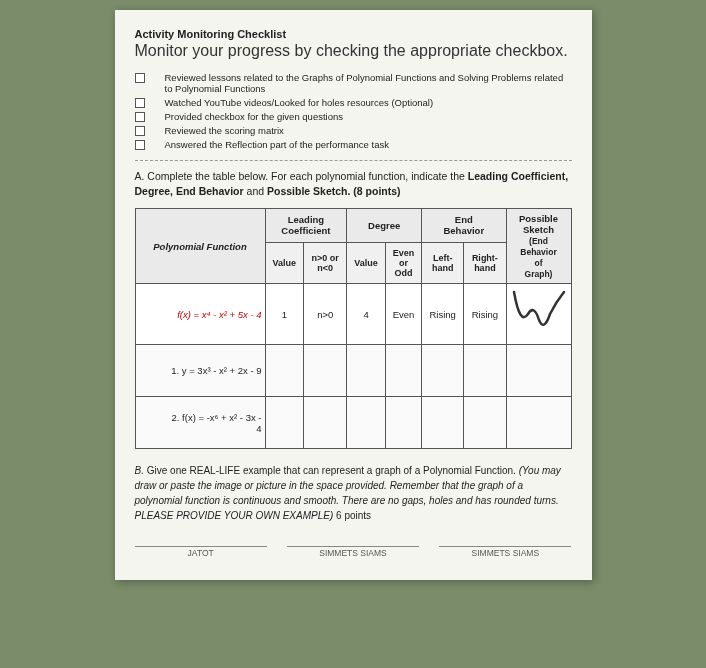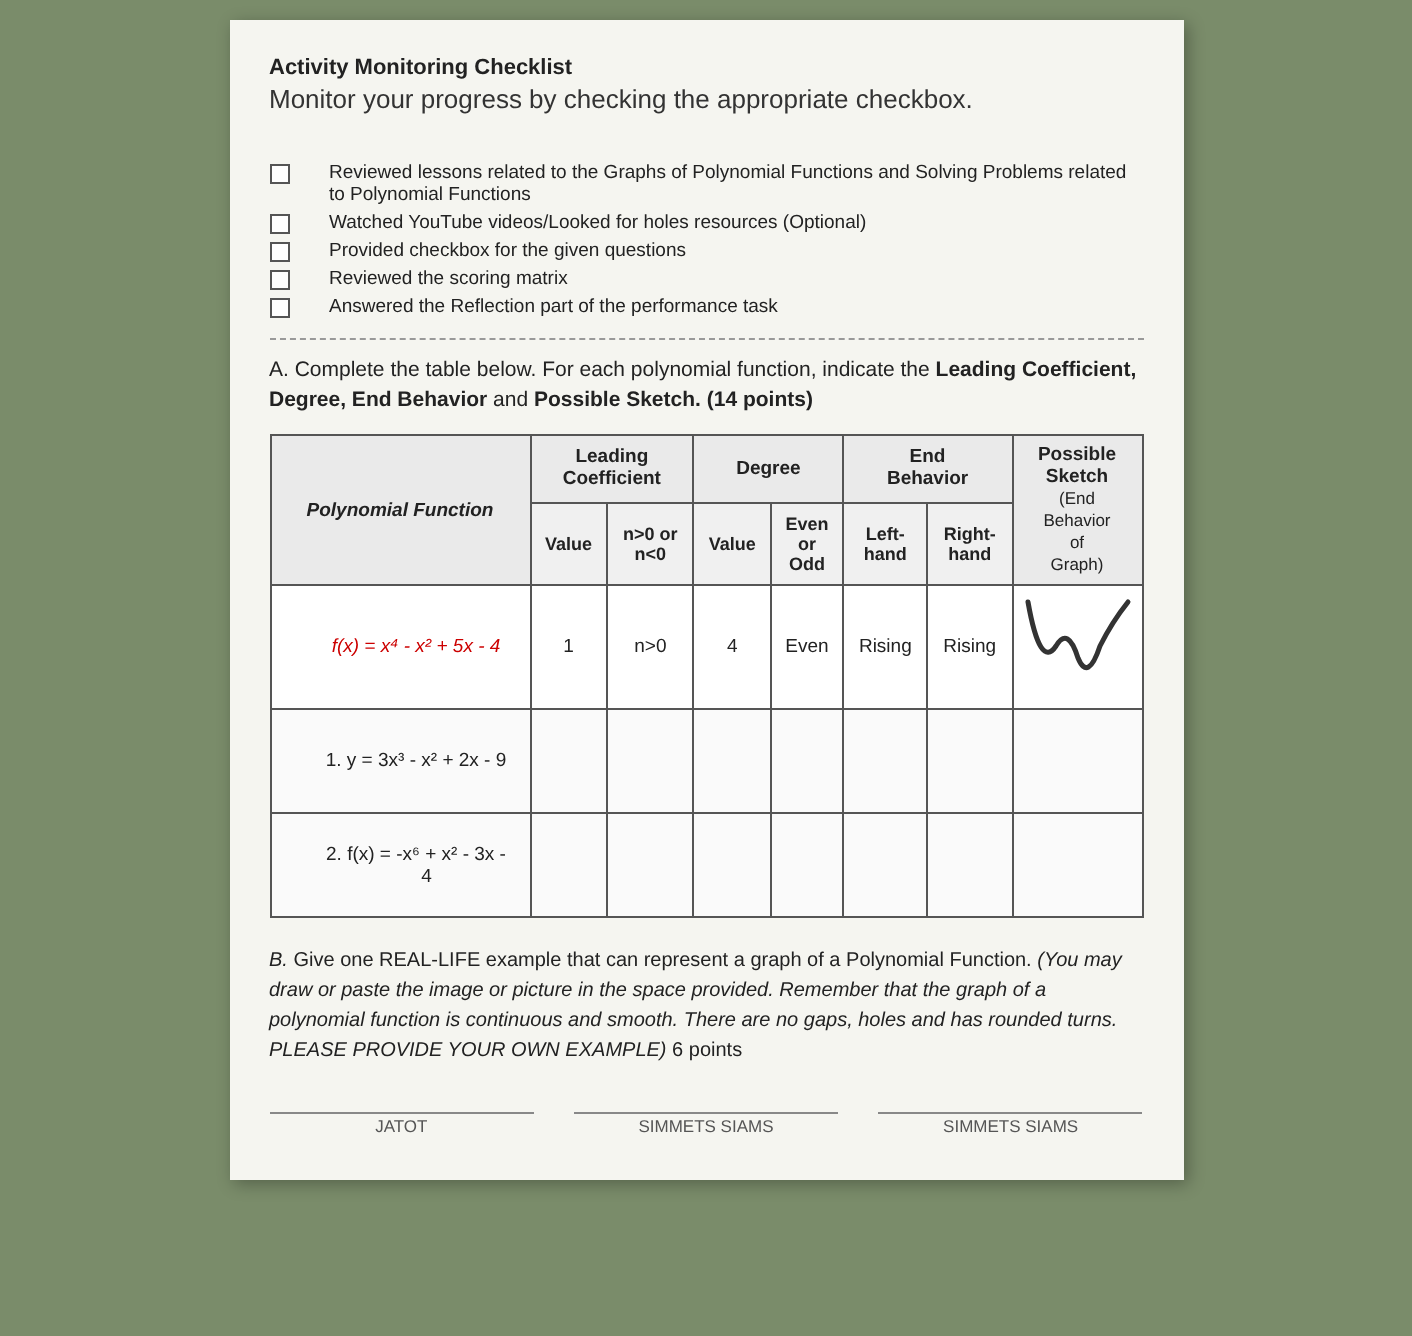--- a/index.html
+++ b/index.html
@@ -20,23 +20,23 @@
       box-shadow: 2px 2px 8px rgba(0,0,0,0.3);
       position: relative;
     }
     .section-title {
       font-size: 11px;
       font-weight: bold;
       margin-bottom: 2px;
       color: #222;
     }
     .section-subtitle {
-      font-size: 13px;
+      font-size: 16px;
       color: #333;
-      margin-bottom: 24px;
+      margin-bottom: 12px;
     }
     .checklist {
       margin-bottom: 10px;
     }
     .checklist-item {
       display: flex;
       align-items: flex-start;
       font-size: 9.5px;
       color: #222;
       margin-bottom: 3px;
@@ -72,21 +72,21 @@
       color: #222;
     }
     table.main-table th,
     table.main-table td {
       border: 1.5px solid #555;
       text-align: center;
       padding: 4px 3px;
       vertical-align: middle;
     }
     table.main-table .poly-fn-cell {
-      text-align: center;
+      text-align: right;
       padding-left: 19px;
       font-size: 9.5px;
     }
     .fx-italic {
       font-style: italic;
       color: #c00;
     }
     .sketch-cell {
       width: 60px;
       height: 60px;
@@ -170,32 +170,32 @@
     </div>
     <div class="checklist-item">
       <div class="checkbox"></div>
       <span>Answered the Reflection part of the performance task</span>
     </div>
   </div>
 
   <hr class="divider">
 
   <div class="instruction">
-    A. Complete the table below. For each polynomial function, indicate the <b>Leading Coefficient, Degree, End Behavior</b> and <b>Possible Sketch. (14 points)</b>
+    A. Complete the table below. For each polynomial function, indicate the <b>Leading Coefficient, Degree, End Behavior</b> and <b>Possible Sketch. (8 points)</b>
   </div>
 
   <table class="main-table">
     <thead>
 
       <tr class="header-top-row">
         <th rowspan="3" style="width:130px;font-style:italic;">Polynomial Function</th>
         <th colspan="2">Leading<br>Coefficient</th>
         <th colspan="2">Degree</th>
         <th colspan="2">End<br>Behavior</th>
-        <th rowspan="3">Possible<br>Sketch<br><span style="font-weight:normal;font-size:8.5px;">(End<br>Behavior<br>of<br>Graph)</span></th>
+        <th rowspan="3">Possible<br>Sketch<br><span style="font-weight:bold;font-size:8.5px;">(End<br>Behavior<br>of<br>Graph)</span></th>
       </tr>
 
       <tr class="sub-header">
         <th>Value</th>
         <th>n&gt;0 or<br>n&lt;0</th>
         <th>Value</th>
         <th>Even<br>or<br>Odd</th>
         <th>Left-<br>hand</th>
         <th>Right-<br>hand</th>
       </tr>

